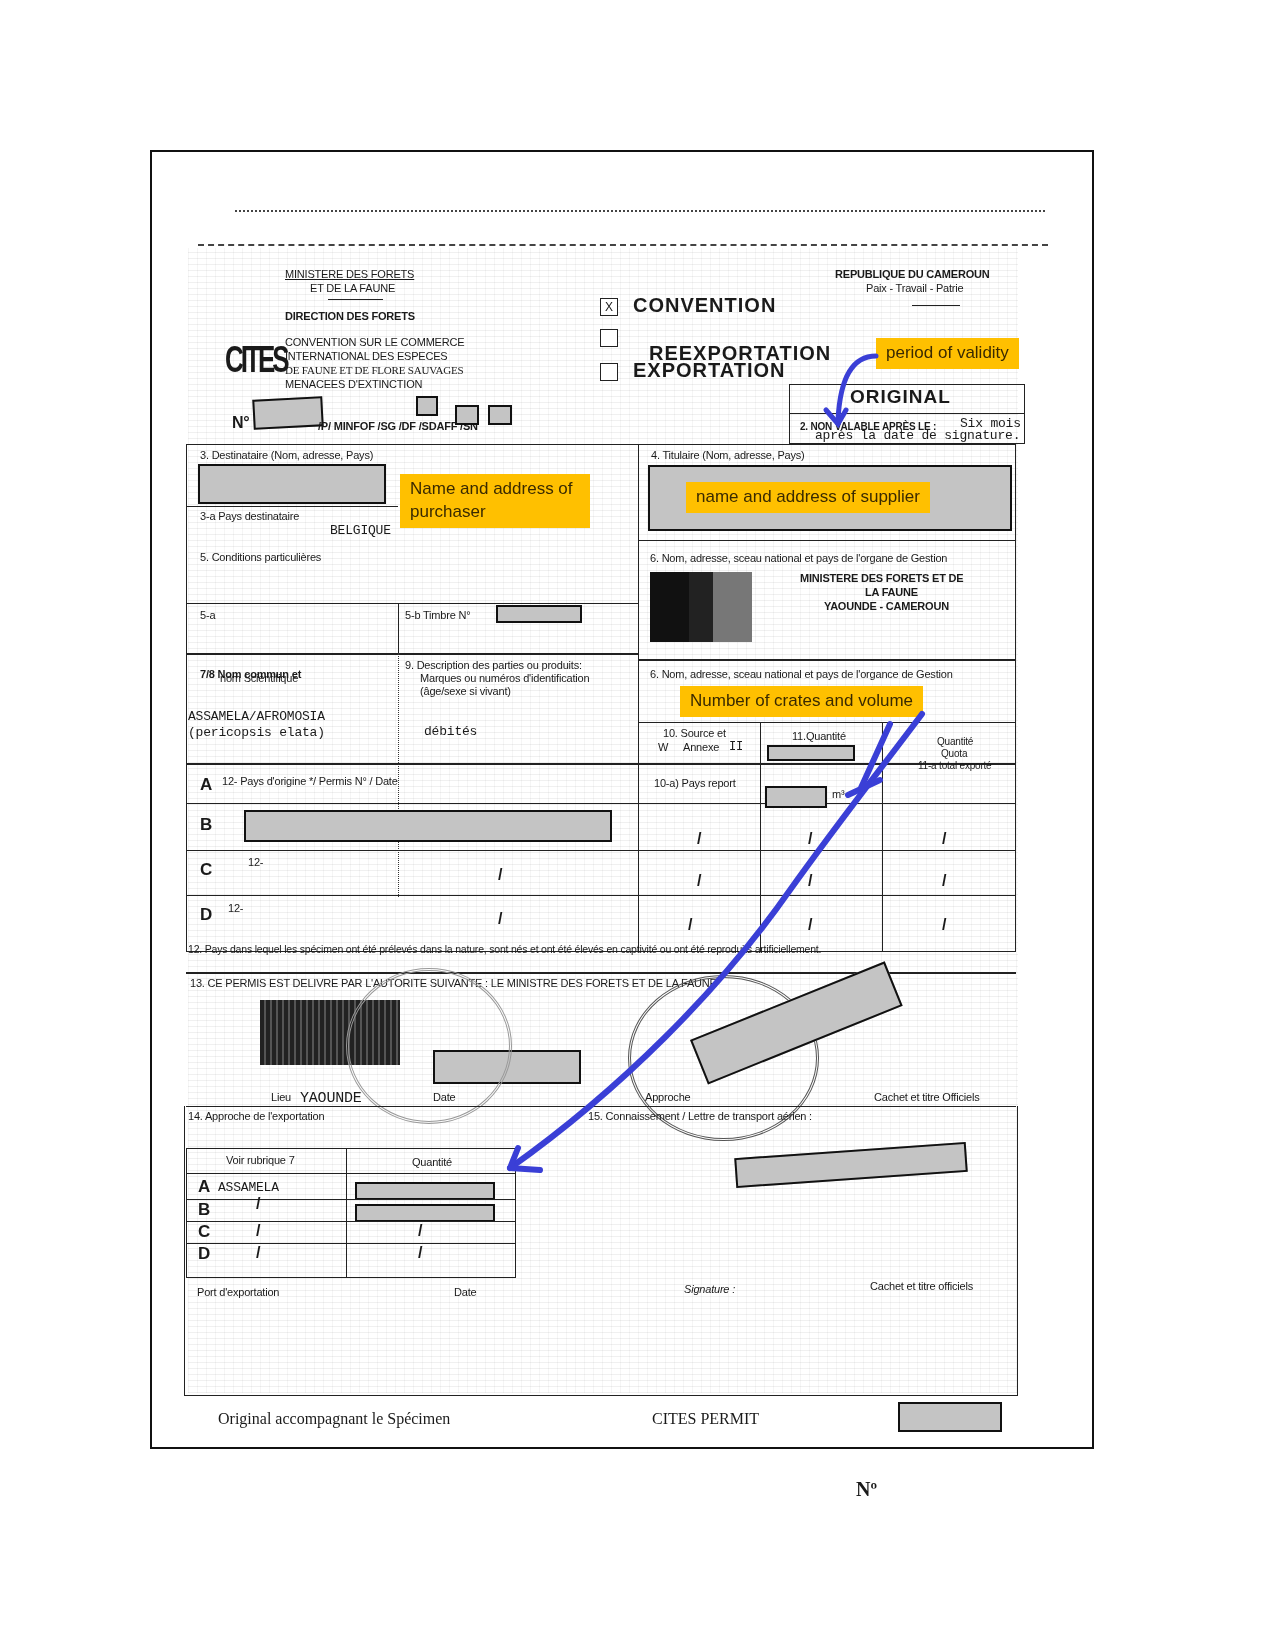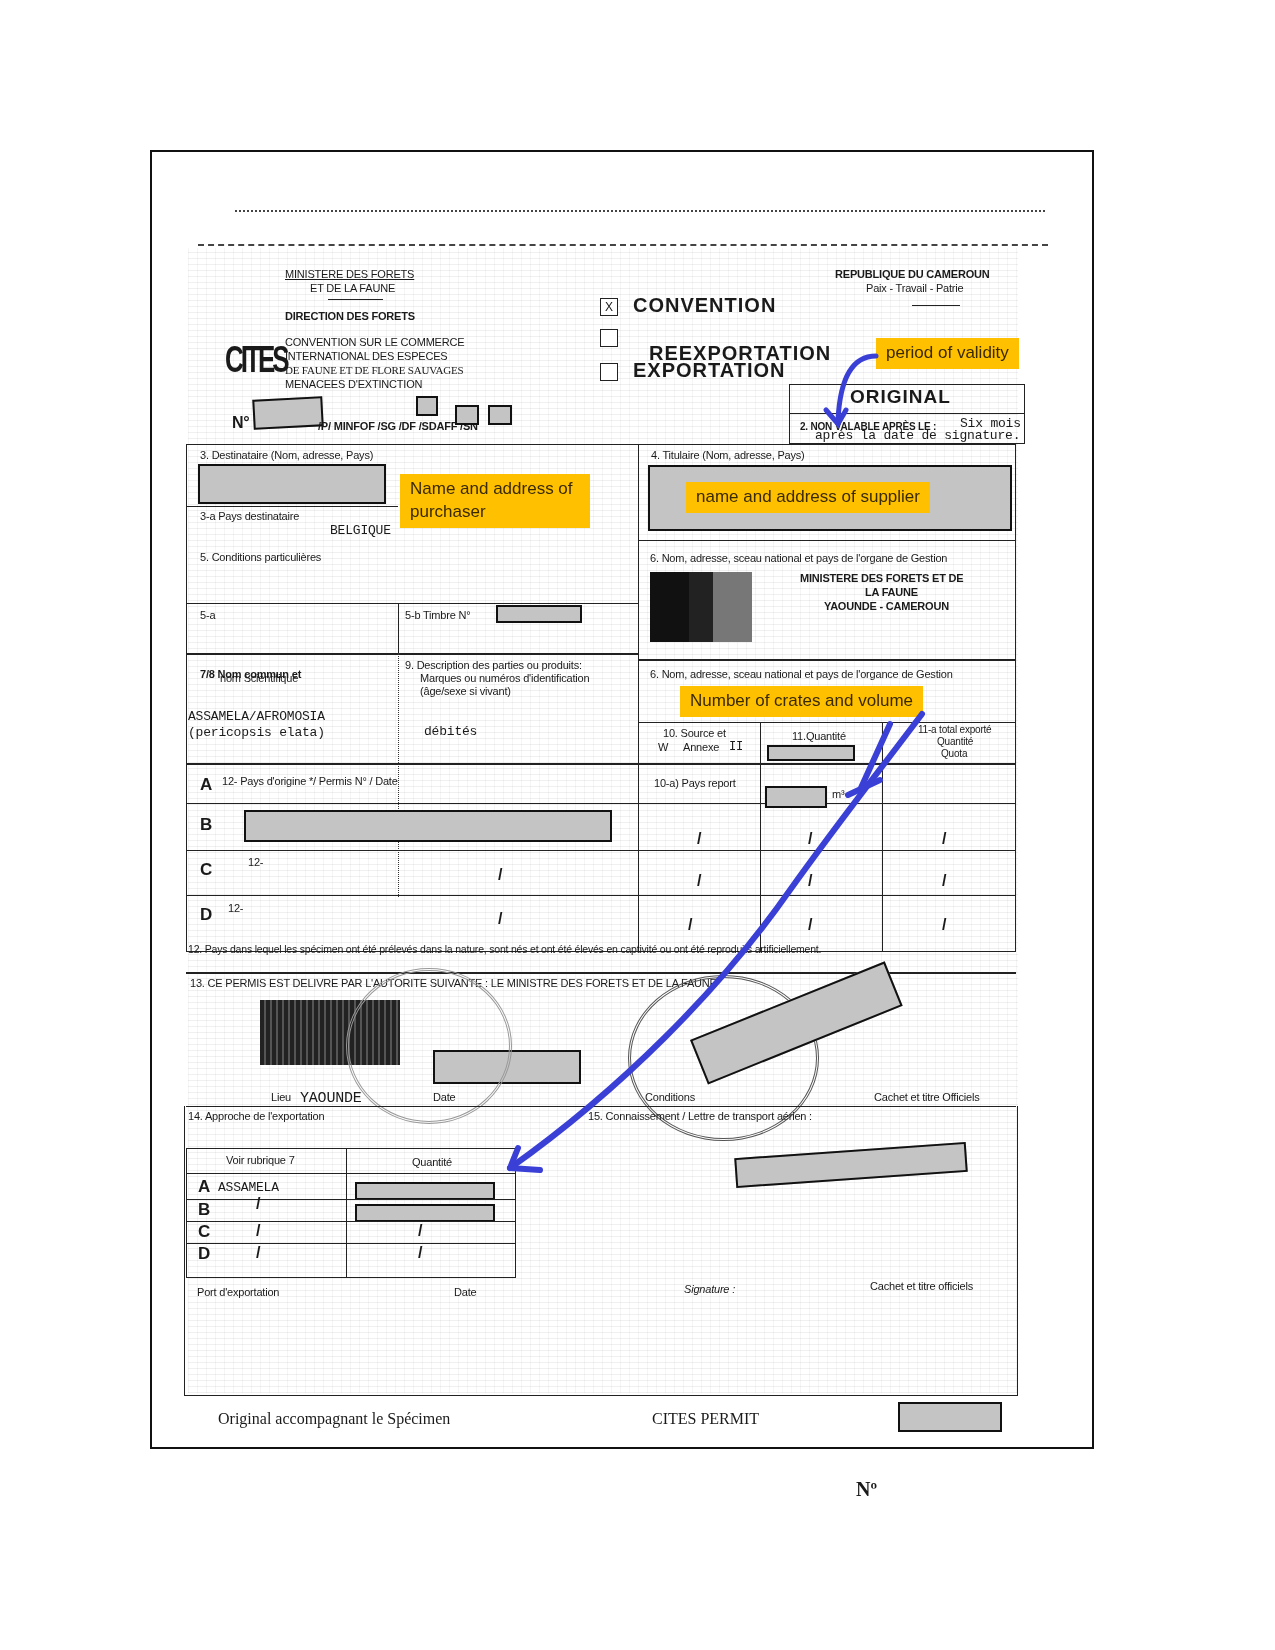--- a/index.html
+++ b/index.html
@@ -129,21 +129,21 @@
 
 <div class="hline" style="left:638px;top:722px;width:378px;border-top-width:1.5px;"></div>
 <div class="vline" style="left:760px;top:722px;height:230px;"></div>
 <div class="vline" style="left:882px;top:722px;height:230px;"></div>
 <div class="t t-sm" style="left:663px;top:727px;">10. Source et</div>
 <div class="t t-sm" style="left:658px;top:741px;">W</div>
 <div class="t t-sm" style="left:683px;top:741px;">Annexe</div>
 <div class="t mono" style="left:729px;top:740px;font-size:12px;">II</div>
 <div class="t t-sm" style="left:792px;top:730px;">11.Quantité</div>
 <div class="redact" style="left:767px;top:745px;width:88px;height:16px;"></div>
-<div class="t t-sm" style="left:918px;top:724px;font-size:10px;">11-a total exporté</div>
+<div class="t t-sm" style="left:918px;top:760px;font-size:10px;">11-a total exporté</div>
 <div class="t t-sm" style="left:937px;top:736px;font-size:10px;">Quantité</div>
 <div class="t t-sm" style="left:941px;top:748px;font-size:10px;text-align:right;">Quota</div>
 <div class="t t-sm" style="left:654px;top:777px;">10-a) Pays report</div>
 <div class="redact" style="left:765px;top:786px;width:62px;height:22px;"></div>
 <div class="t t-sm" style="left:832px;top:788px;">m³</div>
 <div class="slash" style="left:697px;top:830px;">/</div>
 <div class="slash" style="left:808px;top:830px;">/</div>
 <div class="slash" style="left:942px;top:830px;">/</div>
 <div class="slash" style="left:697px;top:872px;">/</div>
 <div class="slash" style="left:808px;top:872px;">/</div>
@@ -157,21 +157,21 @@
 
 <div class="t t-sm" style="left:190px;top:977px;">13. CE PERMIS EST DELIVRE PAR L'AUTORITE SUIVANTE : LE MINISTRE DES FORETS ET DE LA FAUNE</div>
 <div class="abs" style="left:260px;top:1000px;width:140px;height:65px;background:repeating-linear-gradient(90deg,#222 0 4px,#555 4px 6px);"></div>
 <div class="redact" style="left:433px;top:1050px;width:148px;height:34px;"></div>
 <div class="t t-sm" style="left:271px;top:1091px;">Lieu</div>
 <div class="t mono" style="left:300px;top:1090px;font-size:15px;">YAOUNDE</div>
 <div class="t t-sm" style="left:433px;top:1091px;">Date</div>
 <div class="stamp" style="left:628px;top:975px;width:185px;height:160px;"></div>
 <div class="stamp" style="left:346px;top:968px;width:160px;height:150px;border-color:#999;"></div>
 <div class="redact" style="left:690px;top:1040px;width:210px;height:48px;transform:rotate(-22deg);transform-origin:left top;"></div>
-<div class="t t-sm" style="left:645px;top:1091px;">Conditions</div>
+<div class="t t-sm" style="left:645px;top:1091px;">Approche</div>
 <div class="t t-sm" style="left:874px;top:1091px;">Cachet et titre Officiels</div>
 <div class="hline" style="left:186px;top:1106px;width:830px;border-top-width:1.5px;"></div>
 
 <div class="t t-sm" style="left:188px;top:1110px;">14. Approche de l'exportation</div>
 <div class="t t-sm" style="left:588px;top:1110px;">15. Connaissement / Lettre de transport aérien :</div>
 <div class="redact" style="left:735px;top:1150px;width:232px;height:30px;transform:rotate(-4deg);"></div>
 
 <div class="box" style="left:186px;top:1148px;width:330px;height:130px;"></div>
 <div class="vline" style="left:346px;top:1148px;height:130px;"></div>
 <div class="t t-sm" style="left:226px;top:1154px;">Voir rubrique 7</div>

